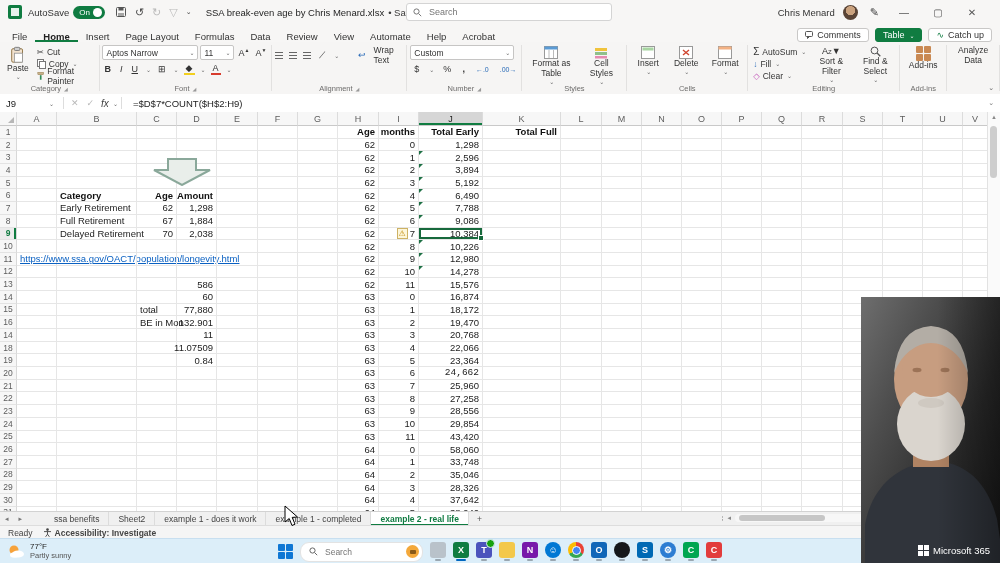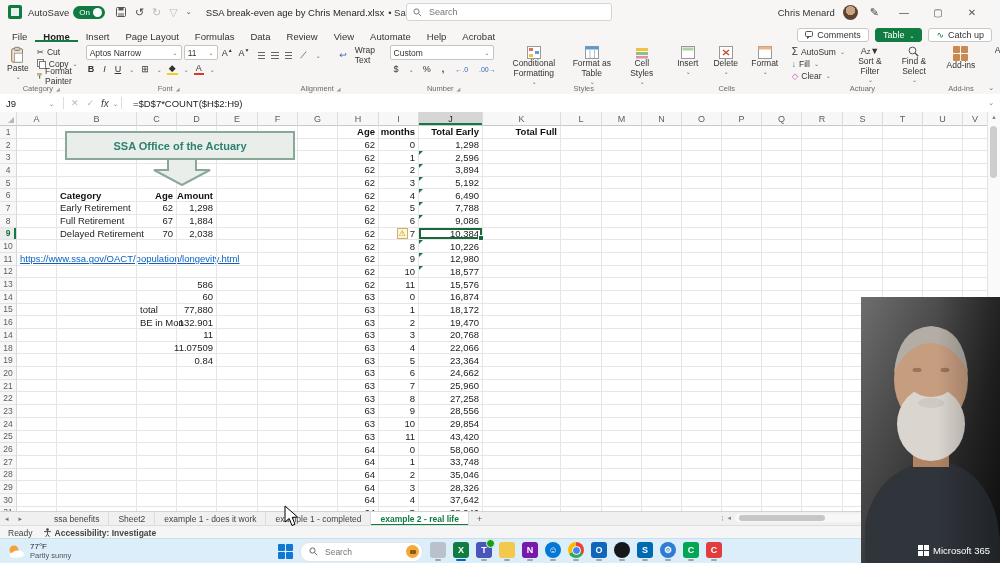--- a/index.html
+++ b/index.html
@@ -324,30 +324,20 @@
     </div>
     <div class="glab">
         <span>Number</span>
         <span class="launch">◢</span>
       </div>
   </div>
   <div class="vsep"></div>
 
   <div class="rgroup">
     <div class="rrow">
-      <div class="rbig" style="width:52px">
-        <svg class="ic14" viewBox="0 0 14 13">
-          <rect x=".5" y=".5" width="13" height="12" fill="#fff" stroke="#999"></rect>
-            <rect x="2" y="2" width="4" height="3" fill="#e46c5a"></rect>
-            <rect x="8" y="5" width="4" height="3" fill="#5b9bd5"></rect>
-            <rect x="2" y="8" width="4" height="3" fill="#f0c33c"></rect>
-        </svg>
-        <span>Conditional Formatting</span>
-          <span class="dd">⌄</span>
-        </div>
       <div class="rbig" style="width:44px">
         <svg class="ic14" viewBox="0 0 14 13">
           <rect x=".5" y=".5" width="13" height="12" fill="#fff" stroke="#999"></rect>
             <rect x=".5" y=".5" width="13" height="3" fill="#5b9bd5"></rect>
             <line x1="5" y1="4" x2="5" y2="12" stroke="#bbb"></line>
             <line x1="9.5" y1="4" x2="9.5" y2="12" stroke="#bbb"></line>
         </svg>
         <span>Format as Table</span>
           <span class="dd">⌄</span>
         </div>
@@ -427,21 +417,21 @@
       <div class="rbig" style="width:34px">
         <svg width="11" height="11" viewBox="0 0 11 11">
           <circle cx="4.5" cy="4.5" r="3.4" fill="none" stroke="#555"></circle>
             <line x1="7" y1="7" x2="10.3" y2="10.3" stroke="#555" stroke-width="1.3"></line>
         </svg>
         <span>Find &amp; Select</span>
           <span class="dd">⌄</span>
         </div>
     </div>
     <div class="glab">
-        <span>Actuary</span>
+        <span>Editing</span>
       </div>
   </div>
   <div class="vsep"></div>
 
   <div class="rgroup">
     <div class="rbig" style="width:32px">
       <span class="grid9">
           <i></i>
           <i></i>
           <i></i>
@@ -889,21 +879,21 @@
         <div class="gcell" id="cell-E-12" style="width: 41px;"></div>
         <div class="gcell" id="cell-F-12" style="width: 40px;"></div>
         <div class="gcell" id="cell-G-12" style="width: 40px;"></div>
         <div class="gcell ar" id="cell-H-12" style="width: 41px;">
           <span>62</span>
         </div>
         <div class="gcell ar" id="cell-I-12" style="width: 40px;">
           <span>10</span>
         </div>
         <div class="gcell ar flag" id="cell-J-12" style="width: 64px;">
-          <span>18,577</span>
+          <span>14,278</span>
         </div>
         <div class="gcell" id="cell-K-12" style="width: 78px;"></div>
         <div class="gcell" id="cell-L-12" style="width: 41px;"></div>
         <div class="gcell" id="cell-M-12" style="width: 40px;"></div>
         <div class="gcell" id="cell-N-12" style="width: 40px;"></div>
         <div class="gcell" id="cell-O-12" style="width: 40px;"></div>
         <div class="gcell" id="cell-P-12" style="width: 40px;"></div>
         <div class="gcell" id="cell-Q-12" style="width: 40px;"></div>
         <div class="gcell" id="cell-R-12" style="width: 41px;"></div>
         <div class="gcell" id="cell-S-12" style="width: 40px;"></div>
@@ -1154,21 +1144,21 @@
         <div class="gcell" id="cell-D-20" style="width: 40px;"></div>
         <div class="gcell" id="cell-E-20" style="width: 41px;"></div>
         <div class="gcell" id="cell-F-20" style="width: 40px;"></div>
         <div class="gcell" id="cell-G-20" style="width: 40px;"></div>
         <div class="gcell ar" id="cell-H-20" style="width: 41px;">
           <span>63</span>
         </div>
         <div class="gcell ar" id="cell-I-20" style="width: 40px;">
           <span>6</span>
         </div>
-        <div class="gcell ar" id="cell-J-20" style="width: 64px;">
+        <div class="gcell ar" id="cell-J-20" style="width: 64px; font-family: Liberation Mono, monospace;">
           <span>24,662</span>
         </div>
         <div class="gcell" id="cell-K-20" style="width: 78px;"></div>
         <div class="gcell" id="cell-L-20" style="width: 41px;"></div>
         <div class="gcell" id="cell-M-20" style="width: 40px;"></div>
         <div class="gcell" id="cell-N-20" style="width: 40px;"></div>
         <div class="gcell" id="cell-O-20" style="width: 40px;"></div>
         <div class="gcell" id="cell-P-20" style="width: 40px;"></div>
         <div class="gcell" id="cell-Q-20" style="width: 40px;"></div>
         <div class="gcell" id="cell-R-20" style="width: 41px;"></div>
@@ -1512,21 +1502,20 @@
         <div class="gcell" id="cell-O-31" style="width: 40px;"></div>
         <div class="gcell" id="cell-P-31" style="width: 40px;"></div>
         <div class="gcell" id="cell-Q-31" style="width: 40px;"></div>
         <div class="gcell" id="cell-R-31" style="width: 41px;"></div>
         <div class="gcell" id="cell-S-31" style="width: 40px;"></div>
         <div class="gcell" id="cell-T-31" style="width: 40px;"></div>
         <div class="gcell" id="cell-U-31" style="width: 40px;"></div>
         <div class="gcell" id="cell-V-31" style="width: 25px;"></div>
       </div>
     </div>
-  <div id="banner">SSA Office of the Actuary</div>
   <svg id="banner-arrow" width="66" height="28" viewBox="0 0 66 28">
     <polygon points="19,1 47,1 47,12 61,12 33,27 5,12 19,12" fill="#e9eeea" stroke="#8aa89a" stroke-width="2"></polygon>
   </svg>
 </div>
 <div id="vscroll">
   <span class="arr">▲</span>
   <div id="vthumb"></div>
 </div>
 
 <div id="tabstrip">

